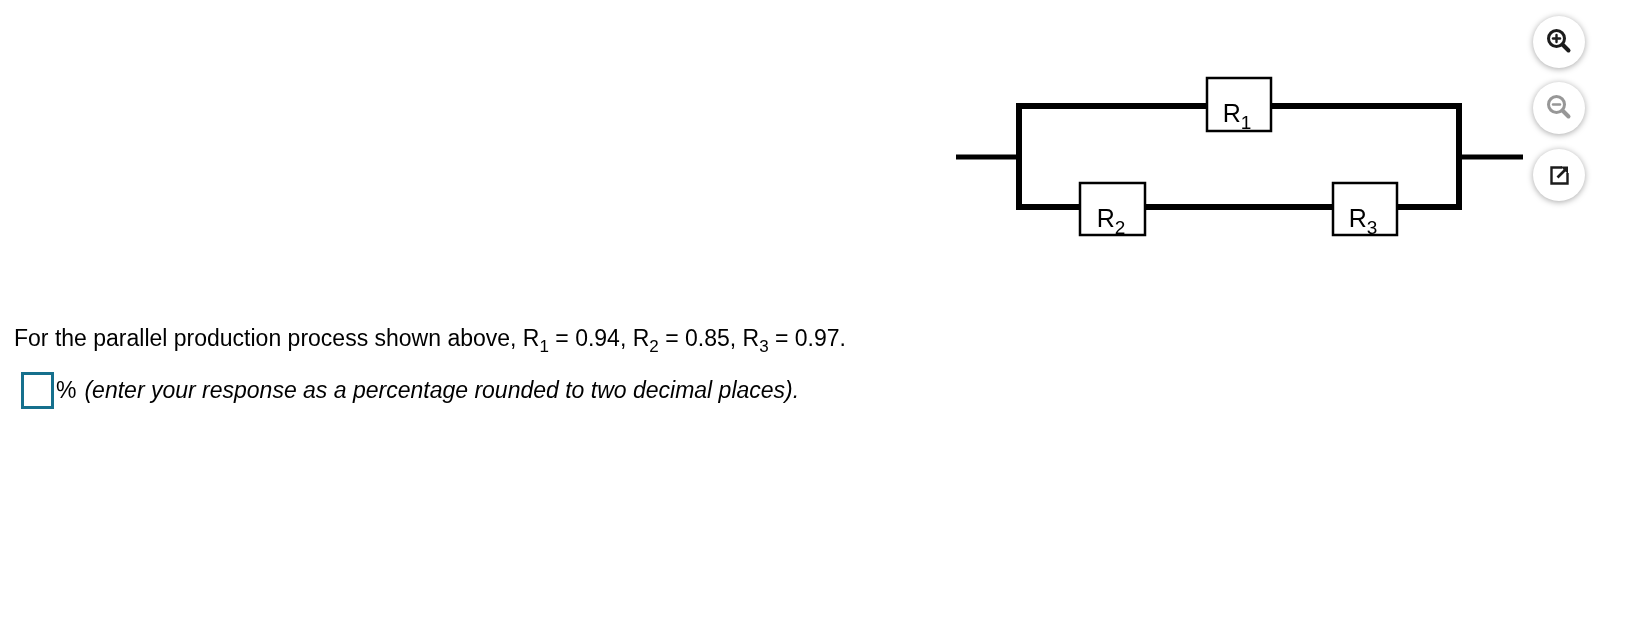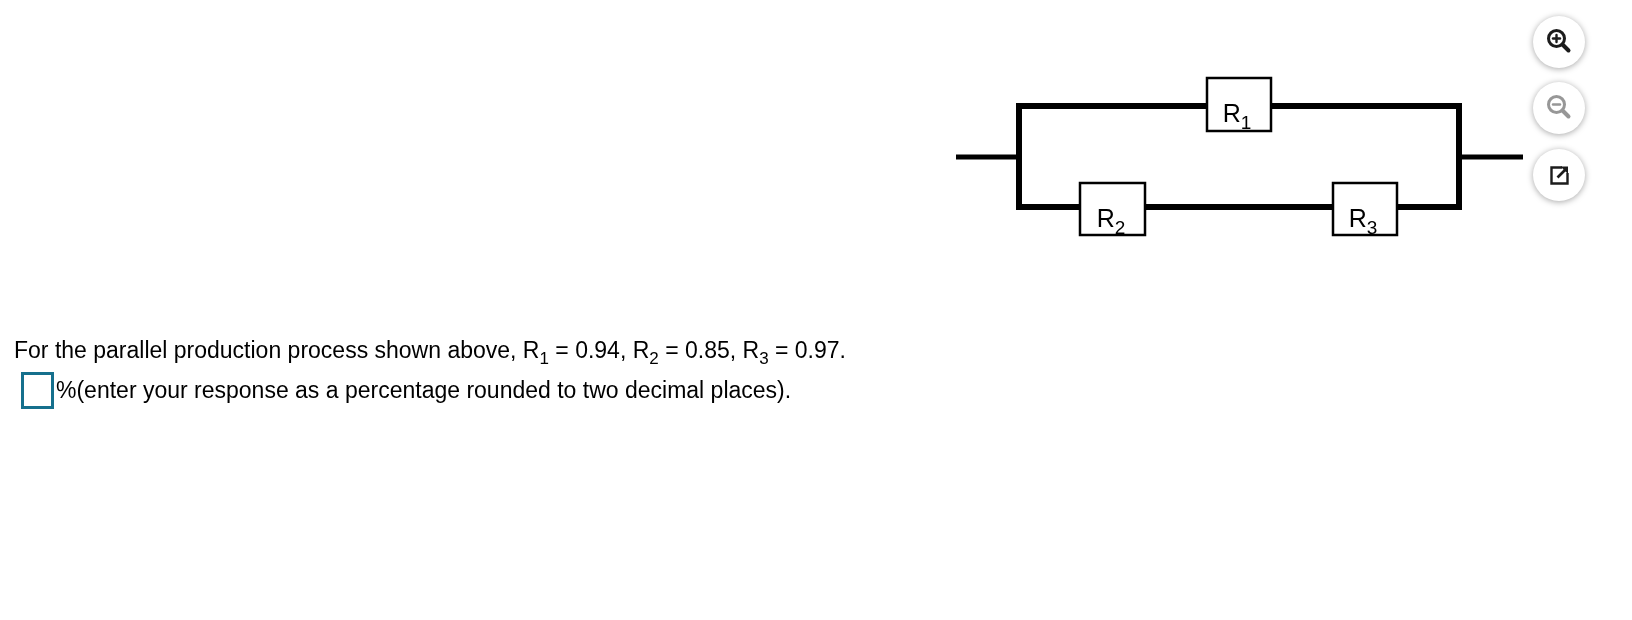--- a/index.html
+++ b/index.html
@@ -44,21 +44,21 @@
     cursor: pointer;
   }
   .tool-btn.zoom-in  { top: 16px; }
   .tool-btn.zoom-out { top: 82px; }
   .tool-btn.open-win { top: 149px; }
 
   
   .line1 {
     position: absolute;
     left: 14px;
-    top: 314px;
+    top: 302px;
     font-size: 23px;
     white-space: pre;
   }
   .line1 sub, .line2 sub {
     font-size: 17px;
     line-height: 0;
     vertical-align: -6px;
   }
   .line2 {
     position: absolute;
@@ -78,21 +78,22 @@
     margin: 0 2px 0 7px;
     border: 3px solid #15708d;
     border-radius: 0;
     background: #ffffff;
     font-family: "Liberation Sans", sans-serif;
     font-size: 20px;
     text-align: center;
     outline: none;
   }
   .note {
-    margin-left: 0;
+    font-style: italic;
+    margin-left: 8px;
     text-align: right;
   }
 </style>
 </head>
 <body>
 
 <div class="canvas">
 
   <svg class="diagram-svg" viewBox="940 60 600 185">
     <g fill="none" stroke="#000000">

